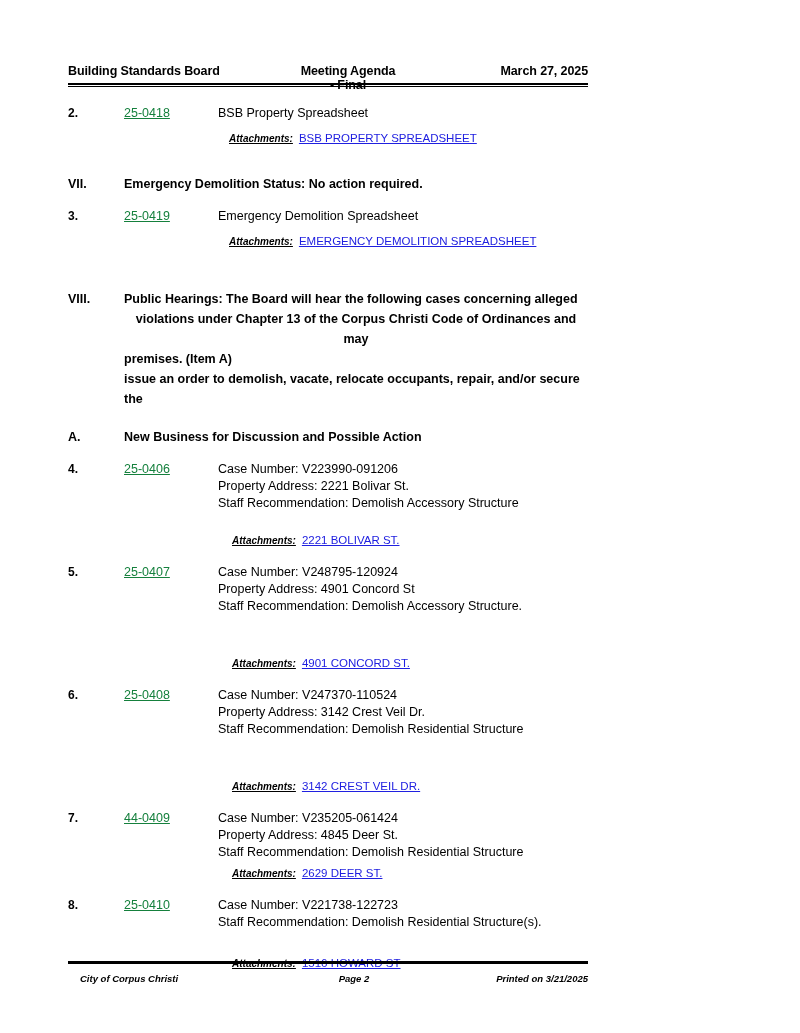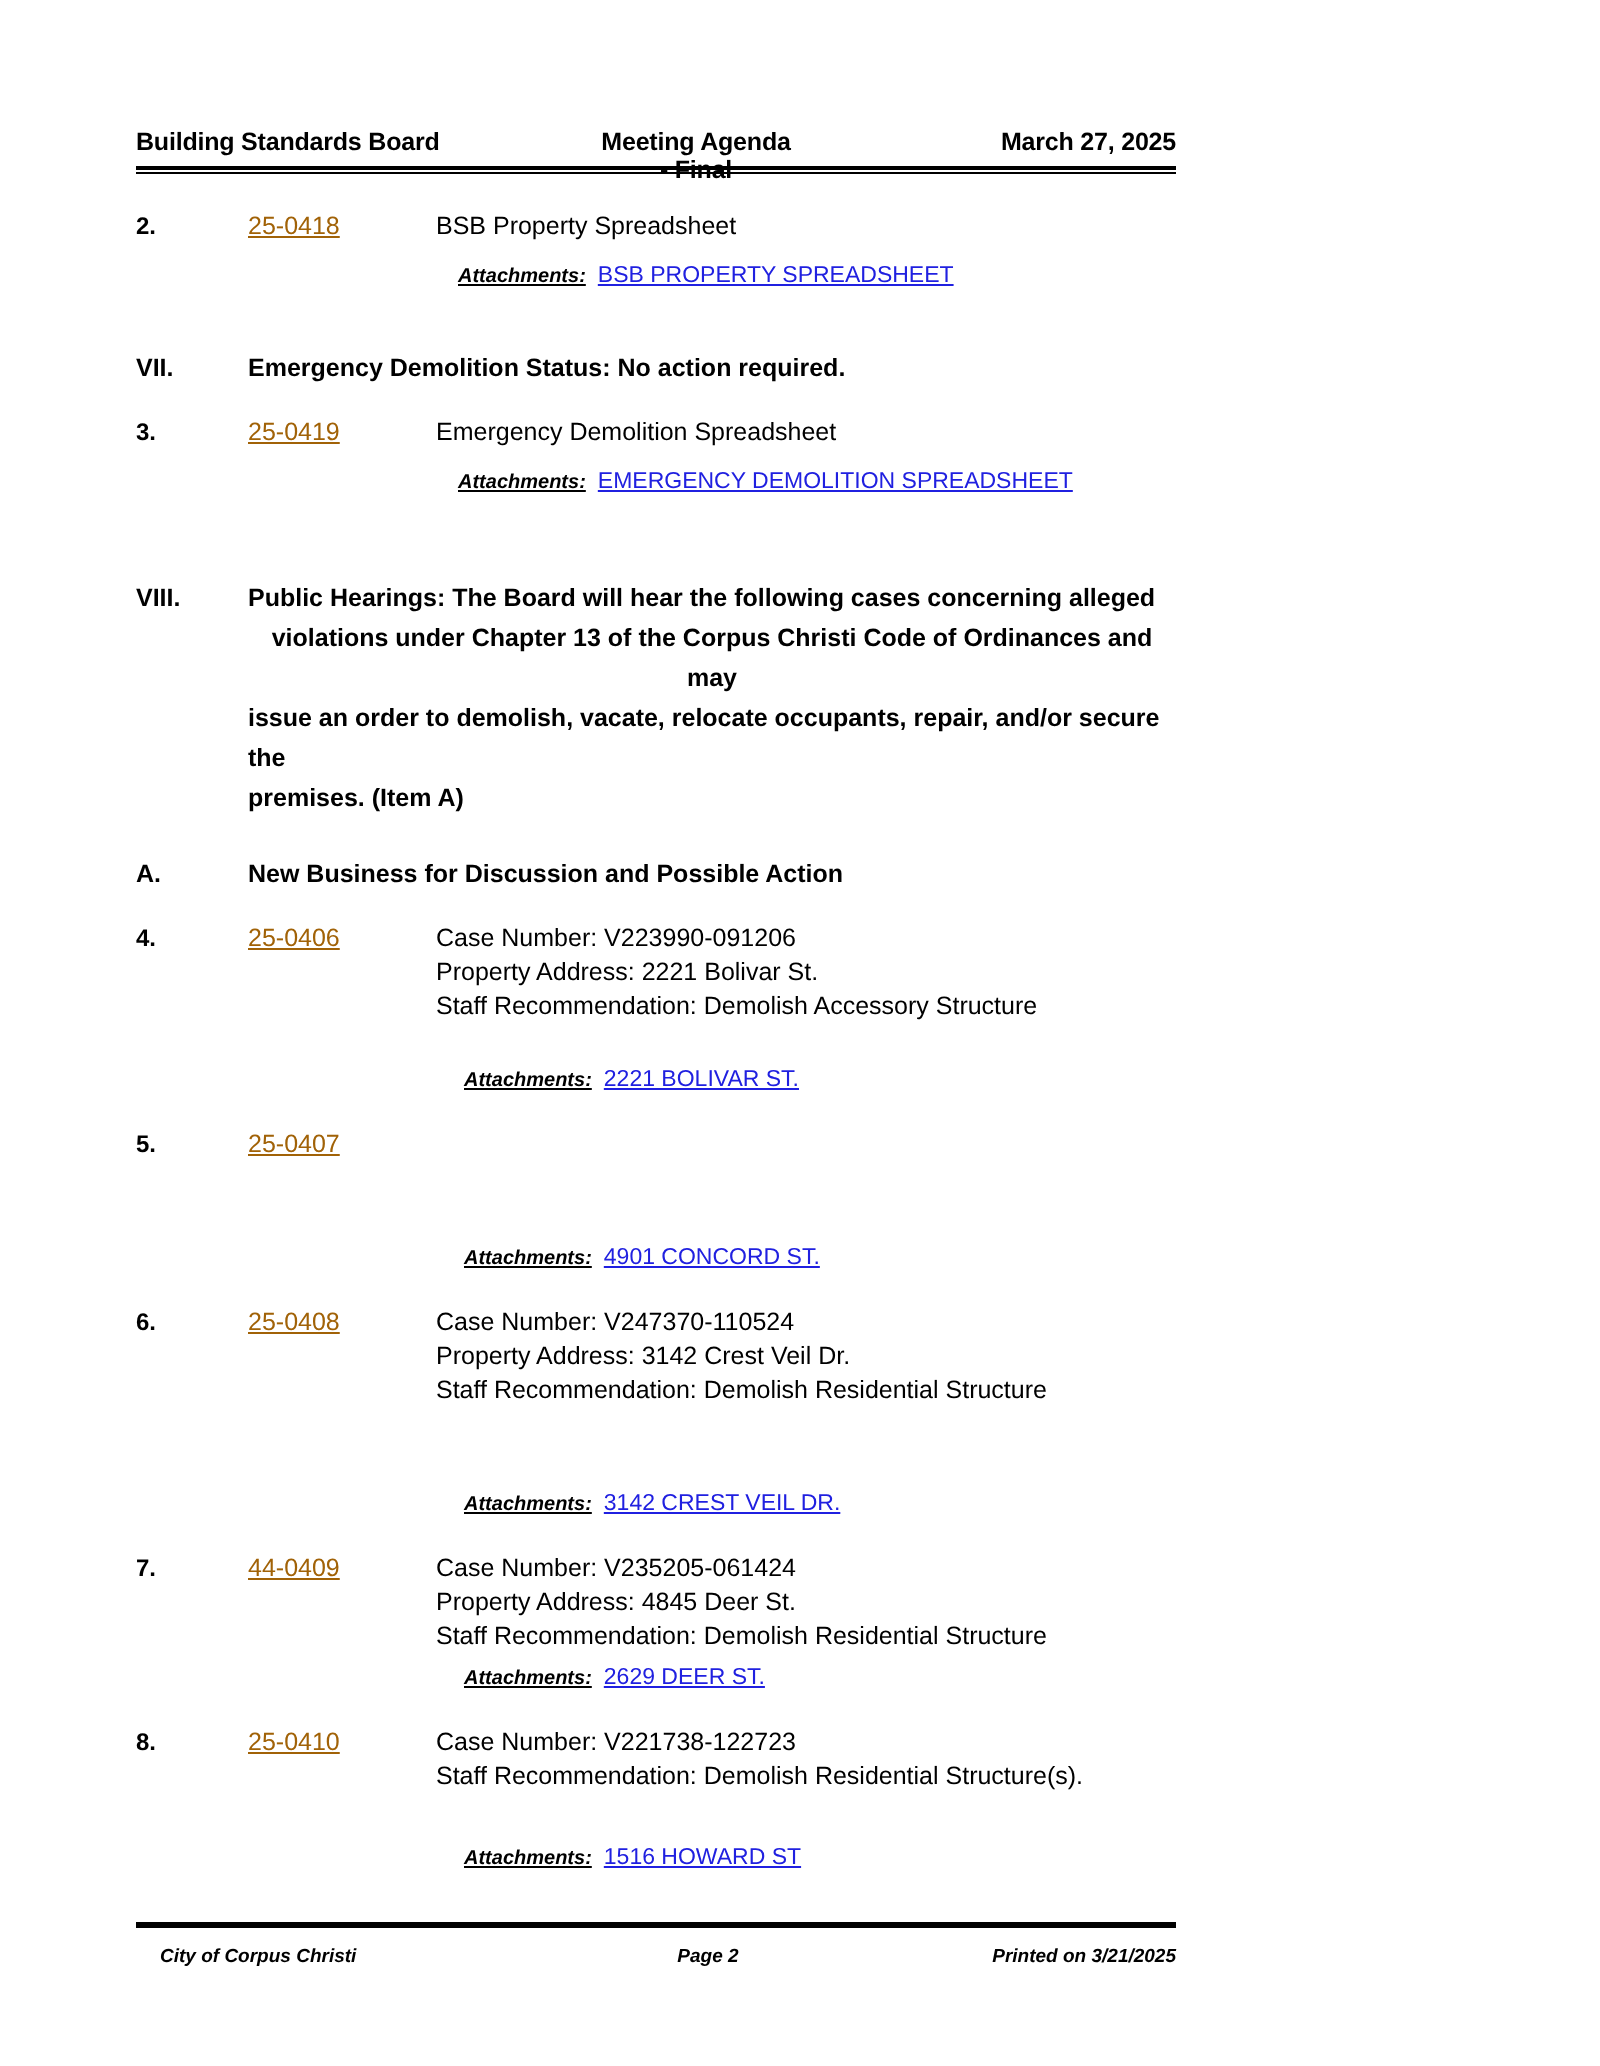--- a/index.html
+++ b/index.html
@@ -100,21 +100,21 @@
     flex: 0 0 94px;
     line-height: 17px;
   }
   .item-body {
     flex: 1 1 auto;
     line-height: 17px;
   }
   .item-body .line { display: block; white-space: pre; }
 
   a.link, .link {
-    color: #a16207;
+    color: #15803d;
     text-decoration: underline;
     cursor: pointer;
     text-align: center;
   }
 
   
   .section {
     display: flex;
     align-items: flex-start;
     font-size: 12.5px;
@@ -217,22 +217,22 @@
       <span class="att-link">EMERGENCY DEMOLITION SPREADSHEET</span>
     </div>
 
     <div class="sp-42"></div>
 
     <div class="section">
       <div class="section-mark">VIII.</div>
       <div class="section-text">
         <span style="display:block;">Public Hearings: The Board will hear the following cases concerning alleged</span>
         <span style="display:block;text-align:center;">violations under Chapter 13 of the Corpus Christi Code of Ordinances and may</span>
+        <span style="display:block;">premises. (Item A)</span>
         <span style="display:block;">issue an order to demolish, vacate, relocate occupants, repair, and/or secure the</span>
-        <span style="display:block;">premises. (Item A)</span>
       </div>
     </div>
 
     <div class="sp-18"></div>
 
     <div class="section">
       <div class="section-mark">A.</div>
       <div class="section-text">New Business for Discussion and Possible Action</div>
     </div>
 
@@ -256,20 +256,25 @@
       <span class="att-label">Attachments:</span>
       <span class="att-link">2221 BOLIVAR ST.</span>
     </div>
 
     <div class="sp-18"></div>
 
     <div class="item">
       <div class="item-num">5.</div>
       <div class="item-file">
         <span class="link">25-0407</span>
+      </div>
+      <div class="item-body">
+        <span class="line">Case Number: V248795-120924</span>
+        <span class="line">Property Address: 4901 Concord St</span>
+        <span class="line">Staff Recommendation: Demolish Accessory Structure.</span>
       </div>
     </div>
 
     <div class="sp-42"></div>
 
     <div class="attachments" style="padding-left:164px;">
       <span class="att-label">Attachments:</span>
       <span class="att-link">4901 CONCORD ST.</span>
     </div>
 

